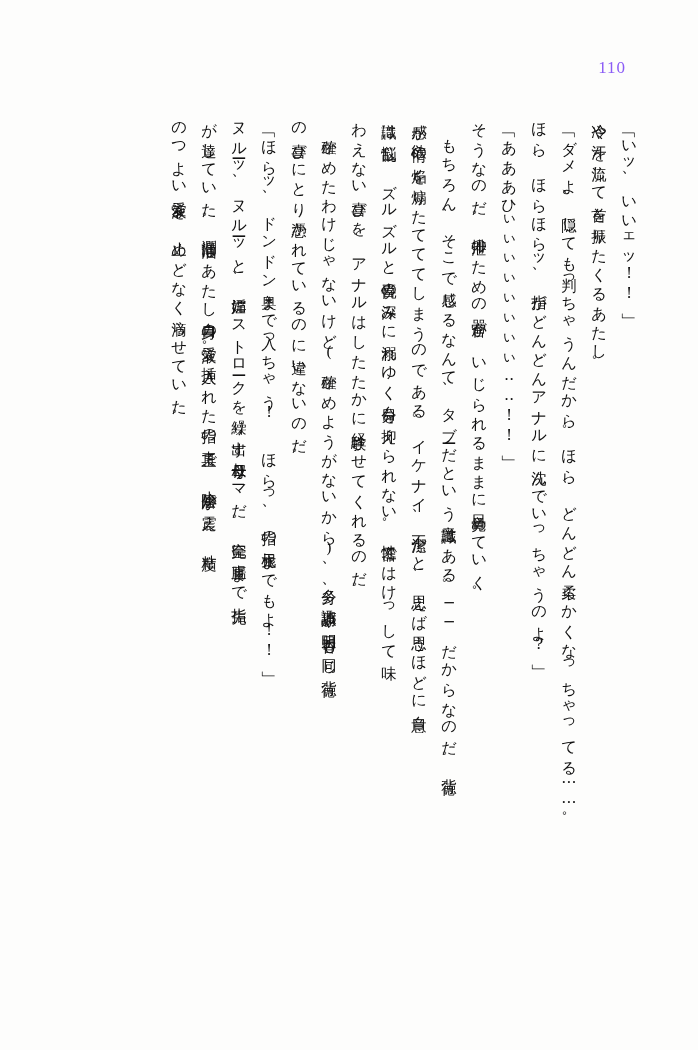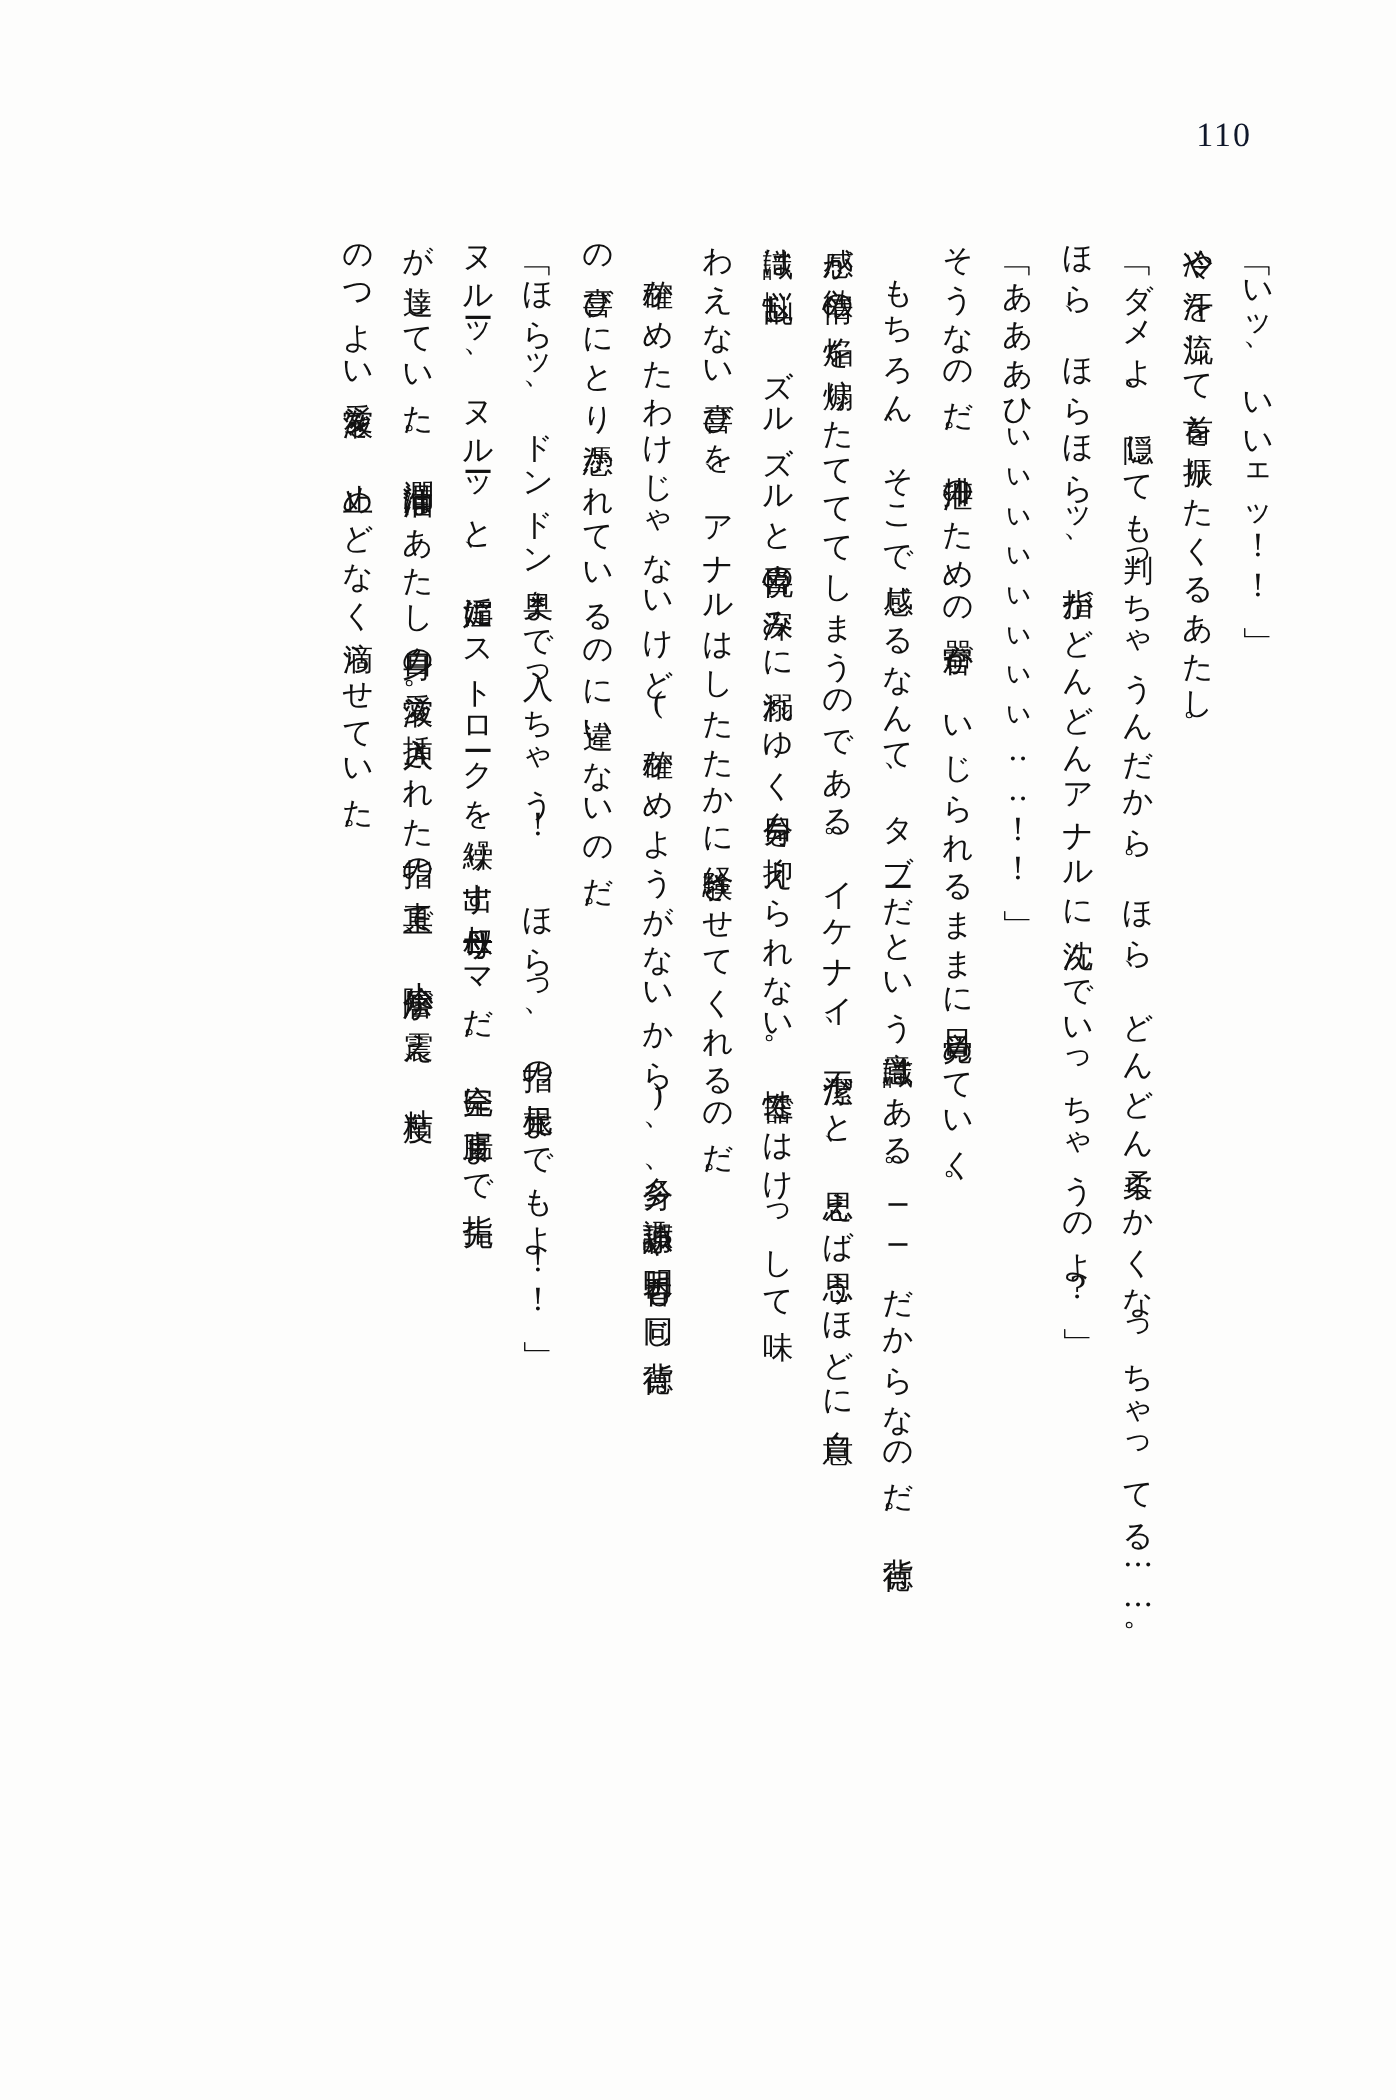--- a/index.html
+++ b/index.html
@@ -20,21 +20,21 @@
     inset: 0;
     background: #fdfdfc;
   }
   .page-number {
     position: absolute;
     top: 58px;
     right: 72px;
     font-size: 17px;
     letter-spacing: 1px;
     font-family: "Liberation Serif", "DejaVu Serif", serif;
-    color: #0f172a;
+    color: #8b5cf6;
   }
   .body-area {
     position: absolute;
     top: 112px;
     right: 62px;
     left: 48px;
     bottom: 42px;
     display: flex;
     flex-direction: row-reverse;
     justify-content: flex-start;

